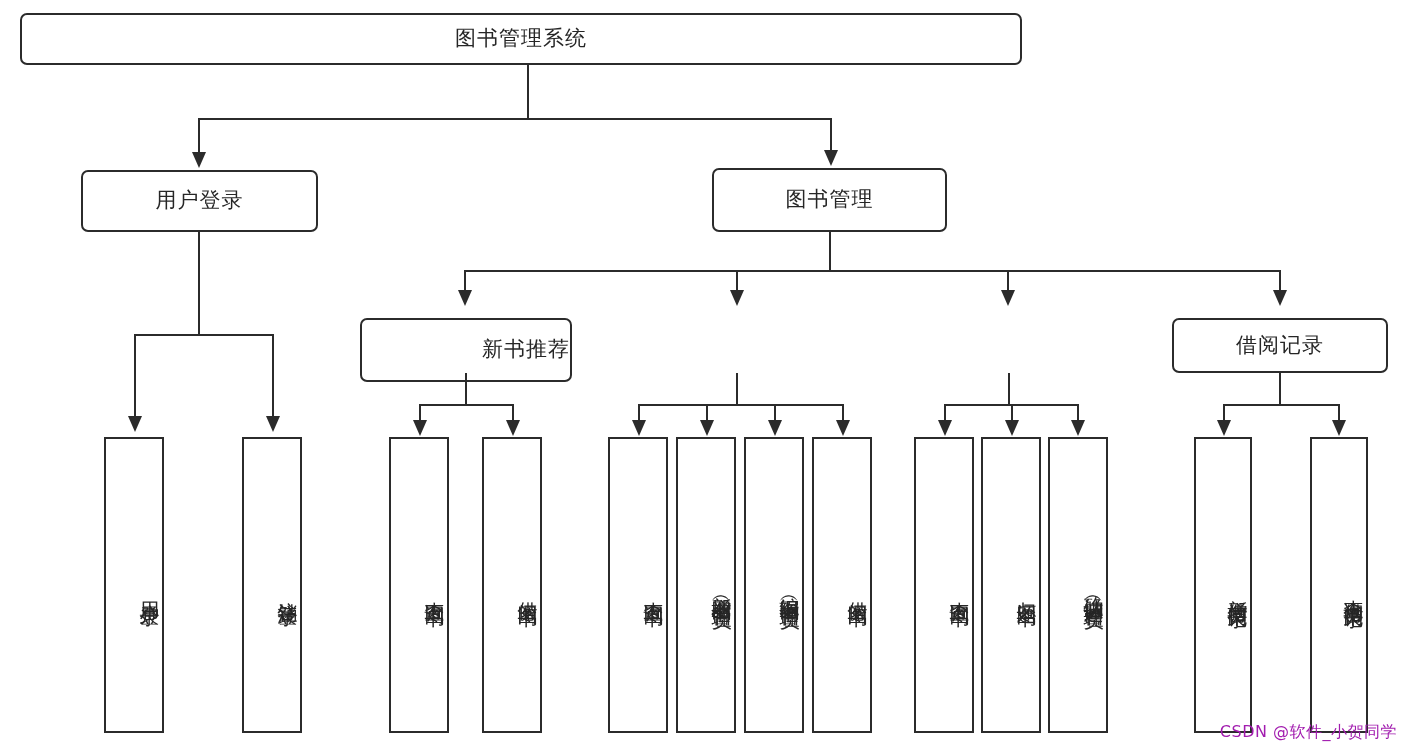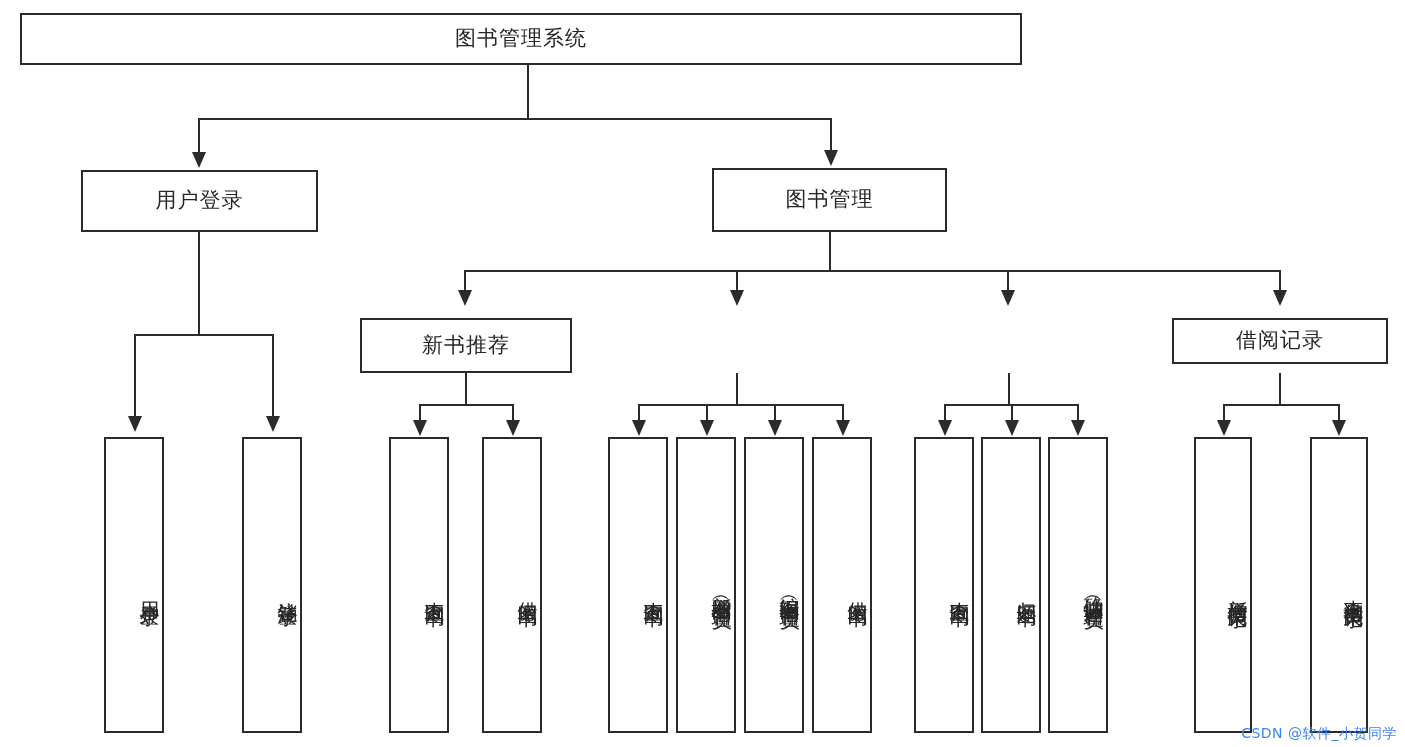--- a/index.html
+++ b/index.html
@@ -18,20 +18,21 @@
     display:flex;
     align-items:center;
     justify-content:center;
     color:#262626;
   }
   .node.horiz{
     font-size:21px;
     letter-spacing:1px;
     line-height:1.2;
     white-space:nowrap;
+    border-radius:7px;
   }
   .node.vert{
     writing-mode:vertical-rl;
     text-orientation:upright;
     font-size:20px;
     line-height:1.22;
     letter-spacing:2px;
     align-items:flex-start;
     justify-content:center;
     padding-top:10px;
@@ -48,22 +49,22 @@
     position:absolute;
     width:0;height:0;
     border-left:7px solid transparent;
     border-right:7px solid transparent;
     border-top:16px solid #2b2b2b;
   }
   #watermark{
     position:absolute;
     right:8px;
     bottom:4px;
-    font-size:14px;
-    color:#3b82f6;
+    font-size:16px;
+    color:#a21caf;
     letter-spacing:0.5px;
     white-space:nowrap;
     pointer-events:none;
   }
 </style>
 </head>
 <body>
 
 <div id="canvas">
 
@@ -98,24 +99,24 @@
   <div class="edge hline" style="left:464px;top:270px;width:817px;"></div>
   <div class="edge vline" style="left:464px;top:270px;height:22px;"></div>
   <div class="arrow" style="left:458px;top:290px;"></div>
   <div class="edge vline" style="left:736px;top:270px;height:22px;"></div>
   <div class="arrow" style="left:730px;top:290px;"></div>
   <div class="edge vline" style="left:1007px;top:270px;height:22px;"></div>
   <div class="arrow" style="left:1001px;top:290px;"></div>
   <div class="edge vline" style="left:1279px;top:270px;height:22px;"></div>
   <div class="arrow" style="left:1273px;top:290px;"></div>
 
-  <div class="node horiz" style="left:360px;top:318px;width:212px;height:55px;">
+  <div class="node horiz" style="left:360px;top:318px;width:212px;height:64px;justify-content:flex-end;">
     <span>新书推荐</span>
   </div>
-  <div class="node horiz" style="left:1172px;top:318px;width:216px;height:46px;">
+  <div class="node horiz" style="left:1172px;top:318px;width:216px;height:55px;">
     <span>借阅记录</span>
   </div>
 
   <div class="edge vline" style="left:465px;top:373px;height:32px;"></div>
   <div class="edge hline" style="left:419px;top:404px;width:95px;"></div>
   <div class="edge vline" style="left:419px;top:404px;height:18px;"></div>
   <div class="arrow" style="left:413px;top:420px;"></div>
   <div class="edge vline" style="left:512px;top:404px;height:18px;"></div>
   <div class="arrow" style="left:506px;top:420px;"></div>
 

